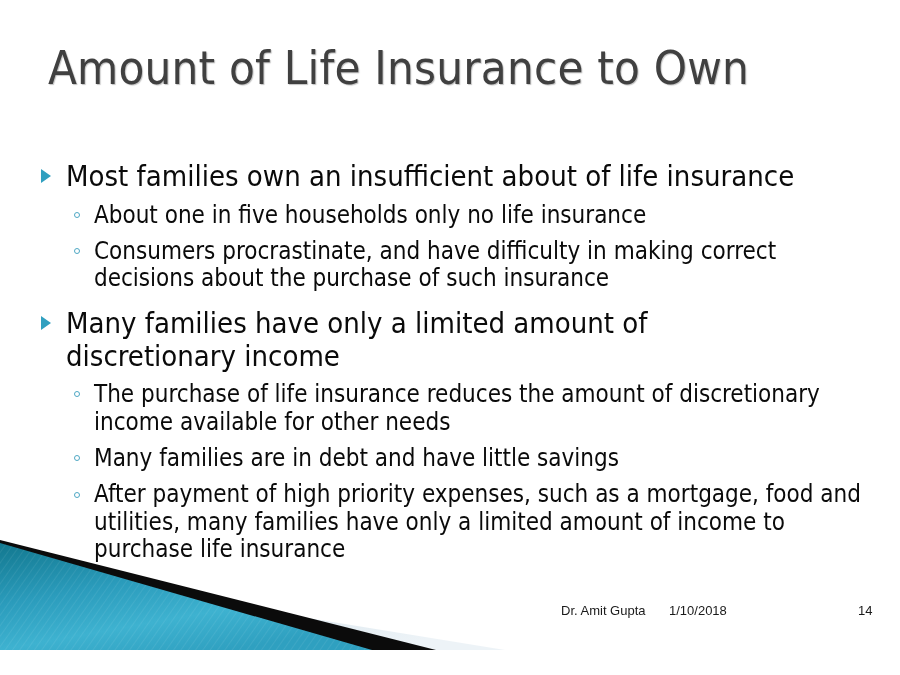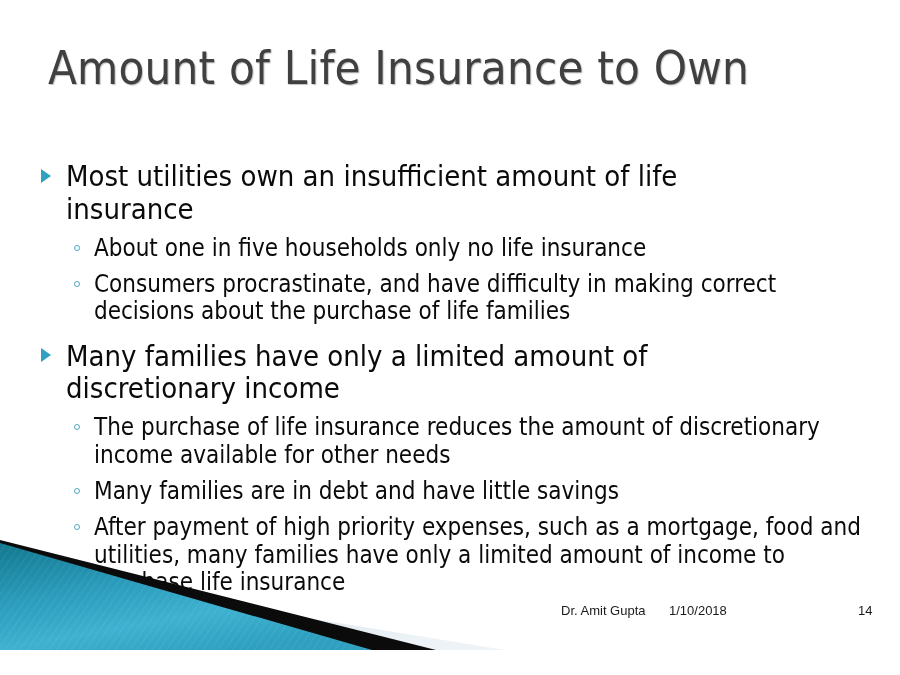--- a/index.html
+++ b/index.html
@@ -118,29 +118,29 @@
 
 <div class="slide">
 
   <div class="title">Amount of Life Insurance to Own</div>
 
   <div class="body">
 
     <div class="group">
       <div class="l1">
         <span class="marker"></span>
-        <span>Most utilities own an insufficient amount of life insurance</span>
+        <span>Most families own an insufficient about of life insurance</span>
       </div>
       <div class="l2">
         <span class="marker"></span>
         <span>About one in five households only no life insurance</span>
       </div>
       <div class="l2">
         <span class="marker"></span>
-        <span>Consumers procrastinate, and have difficulty in making correct decisions about the purchase of life families</span>
+        <span>Consumers procrastinate, and have difficulty in making correct decisions about the purchase of such insurance</span>
       </div>
     </div>
 
     <div class="group second">
       <div class="l1">
         <span class="marker"></span>
         <span>Many families have only a limited amount of discretionary income</span>
       </div>
       <div class="l2">
         <span class="marker"></span>

